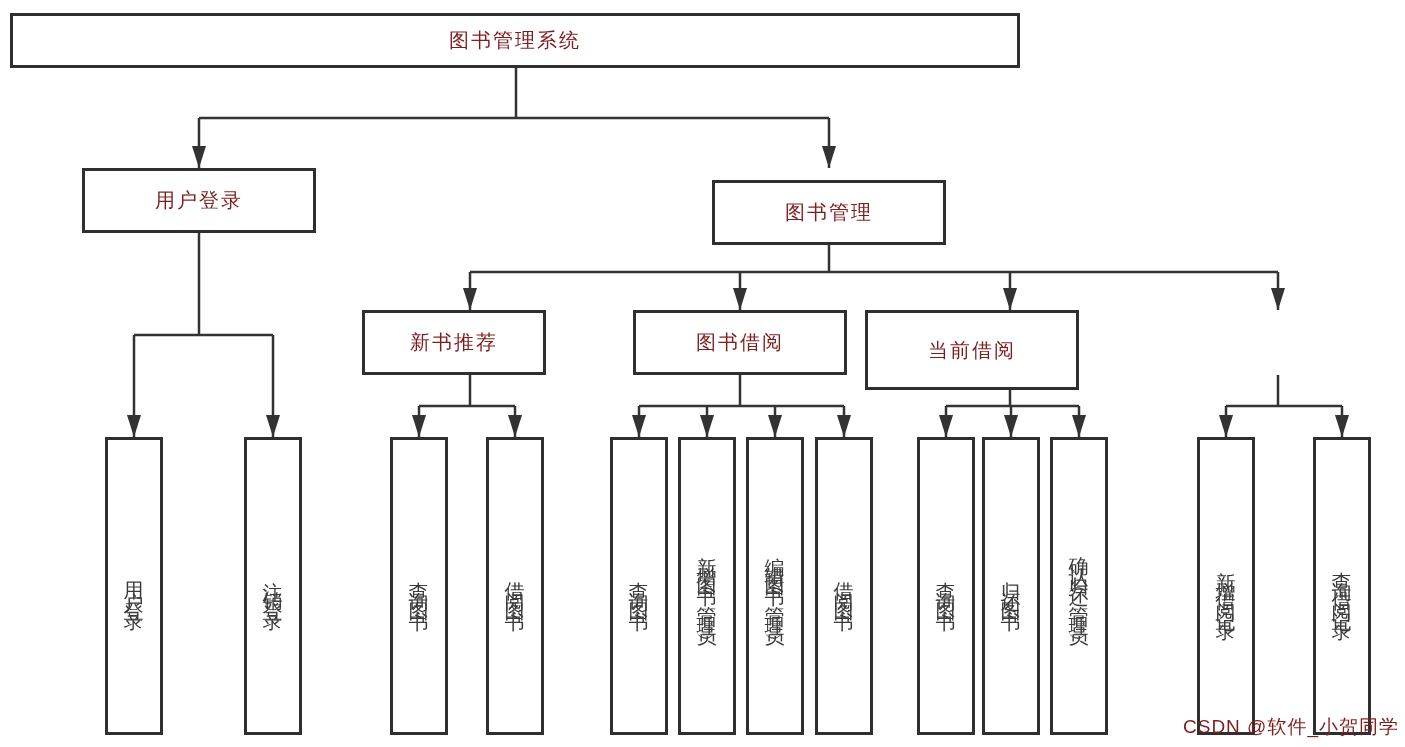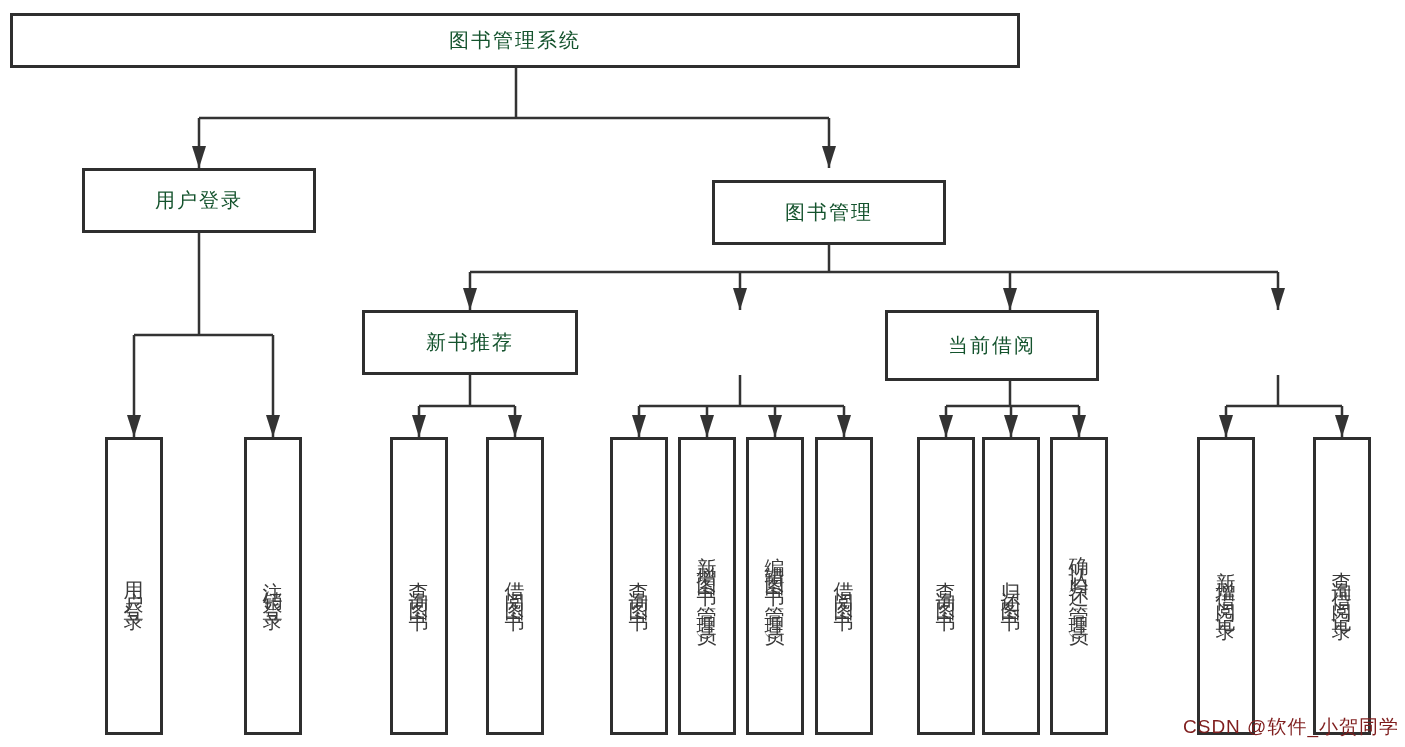--- a/index.html
+++ b/index.html
@@ -22,21 +22,21 @@
     z-index: 1;
   }
   .node {
     position: absolute;
     box-sizing: border-box;
     border: 3px solid #2f2f2f;
     background: #ffffff;
     display: flex;
     align-items: center;
     justify-content: center;
-    color: #14532d;
+    color: #7f1d1d;
     font-size: 20px;
     z-index: 2;
     letter-spacing: 2px;
   }
   .leaf {
     position: absolute;
     box-sizing: border-box;
     border: 3px solid #2f2f2f;
     background: #ffffff;
     width: 58px;
@@ -109,22 +109,23 @@
       <polygon points="1219,415 1233,415 1226,437"></polygon>
       <polygon points="1335,415 1349,415 1342,437"></polygon>
     </g>
   </svg>
 
   <div class="node" style="left:10px;top:13px;width:1010px;height:55px">图书管理系统</div>
 
   <div class="node" style="left:82px;top:168px;width:234px;height:65px">用户登录</div>
   <div class="node" style="left:712px;top:180px;width:234px;height:65px">图书管理</div>
 
-  <div class="node" style="left:362px;top:310px;width:216px;height:65px">新书推荐</div>
-  <div class="node" style="left:885px;top:310px;width:214px;height:71px">当前借阅</div>
+  <div class="node" style="left:362px;top:310px;width:184px;height:65px">新书推荐</div>
+  <div class="node" style="left:633px;top:310px;width:214px;height:65px">图书借阅</div>
+  <div class="node" style="left:865px;top:310px;width:214px;height:80px">当前借阅</div>
 
   <div class="leaf" style="left:105px">
     <span>用户登录</span>
   </div>
   <div class="leaf" style="left:244px">
     <span>注销登录</span>
   </div>
   <div class="leaf" style="left:390px">
     <span>查询图书</span>
   </div>

